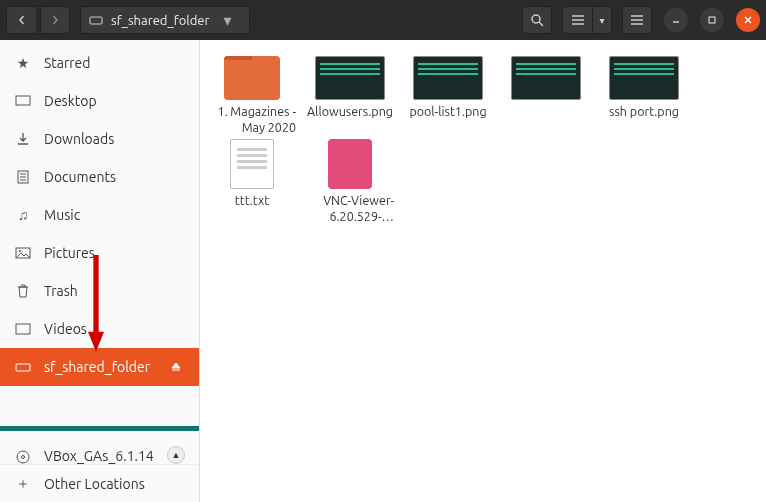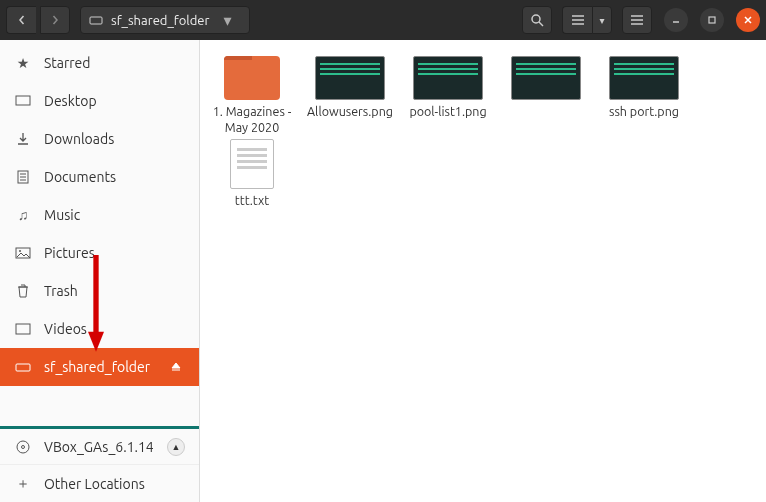--- a/index.html
+++ b/index.html
@@ -55,21 +55,21 @@
     .side-item.active .icon { color: #fff; }
     .side-eject { margin-left: auto; width:18px; height:18px; display:flex; align-items:center; justify-content:center; }
     .side-gap { flex: 1; }
     .side-item.vbox .side-eject { background:#eee; border-radius:50%; border:1px solid #ccc; font-size:9px;}
 
     
     .main { flex: 1; padding: 16px 8px; position: relative; }
     .grid { display: flex; flex-wrap: wrap; gap: 4px 10px; align-content: flex-start;}
     .file {
       width: 88px; display: flex; flex-direction: column; align-items: center;
-      text-align: center; font-size: 12.5px; color: #333; cursor: pointer;
+      text-align: right; font-size: 12.5px; color: #333; cursor: pointer;
     }
     .thumb {
       width: 70px; height: 44px; background: #1a2a2a; border: 1px solid #888;
       border-radius: 2px; margin-bottom: 4px; position:relative; overflow:hidden;
     }
     .thumb.folder {
       width: 56px; height: 44px; background: #e46b3c;
       border-radius: 4px 4px 4px 4px; border:none; position:relative;
     }
     .thumb.folder::before {
@@ -226,21 +226,21 @@
           </svg>
         </span>
       <span>sf_shared_folder</span>
       <span class="side-eject">
           <svg width="10" height="10">
             <path d="M5 1L9 6H1zM1 8h8" fill="#fff" stroke="#fff"></path>
           </svg>
         </span>
     </div>
     <div class="side-gap"></div>
-    <div class="side-item vbox" style="border-top:3px solid #0f766e;">
+    <div class="side-item vbox" style="border-top:5px solid #0f766e;align-items:flex-end;">
       <span class="icon">
           <svg width="14" height="14">
             <circle cx="7" cy="7" r="6" fill="none" stroke="#555"></circle>
             <circle cx="7" cy="7" r="1.5" fill="none" stroke="#555"></circle>
           </svg>
         </span>
       <span>VBox_GAs_6.1.14</span>
       <span class="side-eject">▲</span>
     </div>
     <div class="side-item" style="border-top:1px solid #eee;">
@@ -266,20 +266,24 @@
       <div class="file">
         <div class="thumb png-lines"></div>
       </div>
       <div class="file">
         <div class="thumb png-lines"></div>
         <div class="fname">ssh port.png</div>
       </div>
       <div class="file">
         <div class="thumb txt"></div>
         <div class="fname">ttt.txt</div>
+      </div>
+      <div class="file">
+        <div class="thumb deb"></div>
+        <div class="fname">VNC-Viewer-6.20.529-…</div>
       </div>
     </div>
   </div>
 </div>
 
 <svg class="arrow" style="position:absolute; left:86px; top:240px;" width="30" height="150" viewBox="0 0 30 150">
   <path d="M15 0 L15 120" stroke="#d40000" stroke-width="8"></path>
   <path d="M3 115 L15 145 L27 115 Z" fill="#d40000"></path>
 </svg>
 

